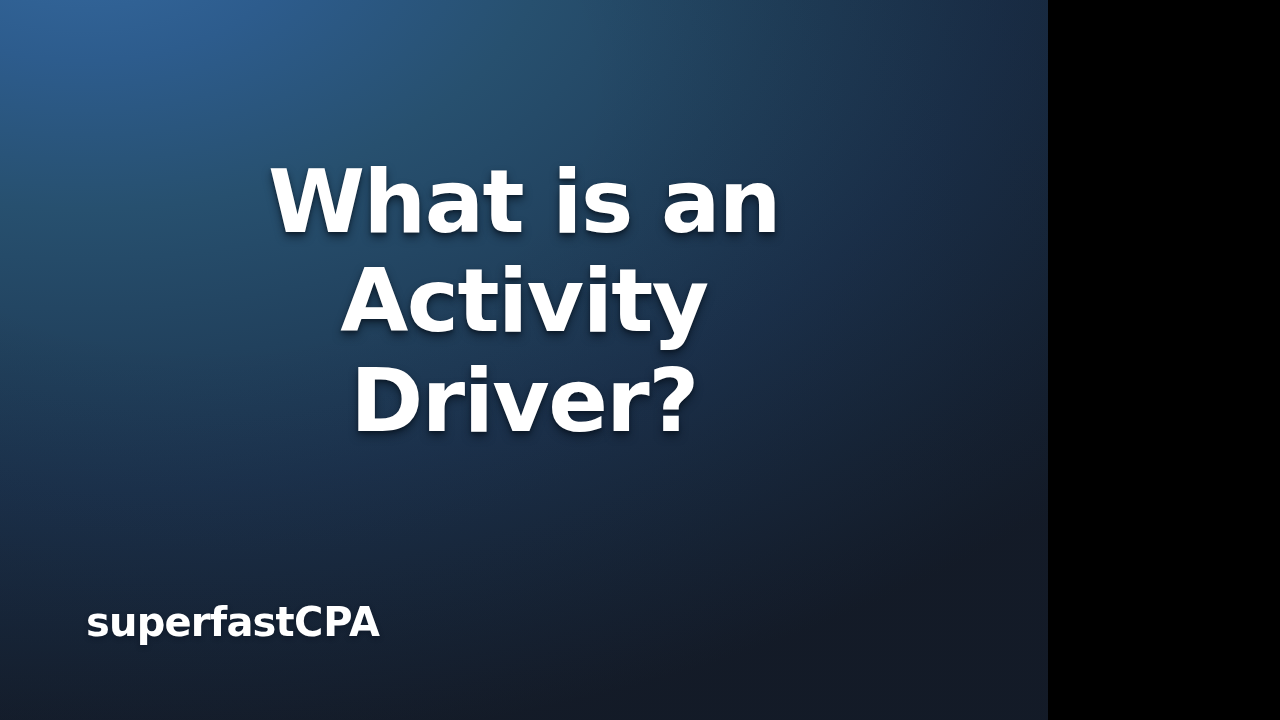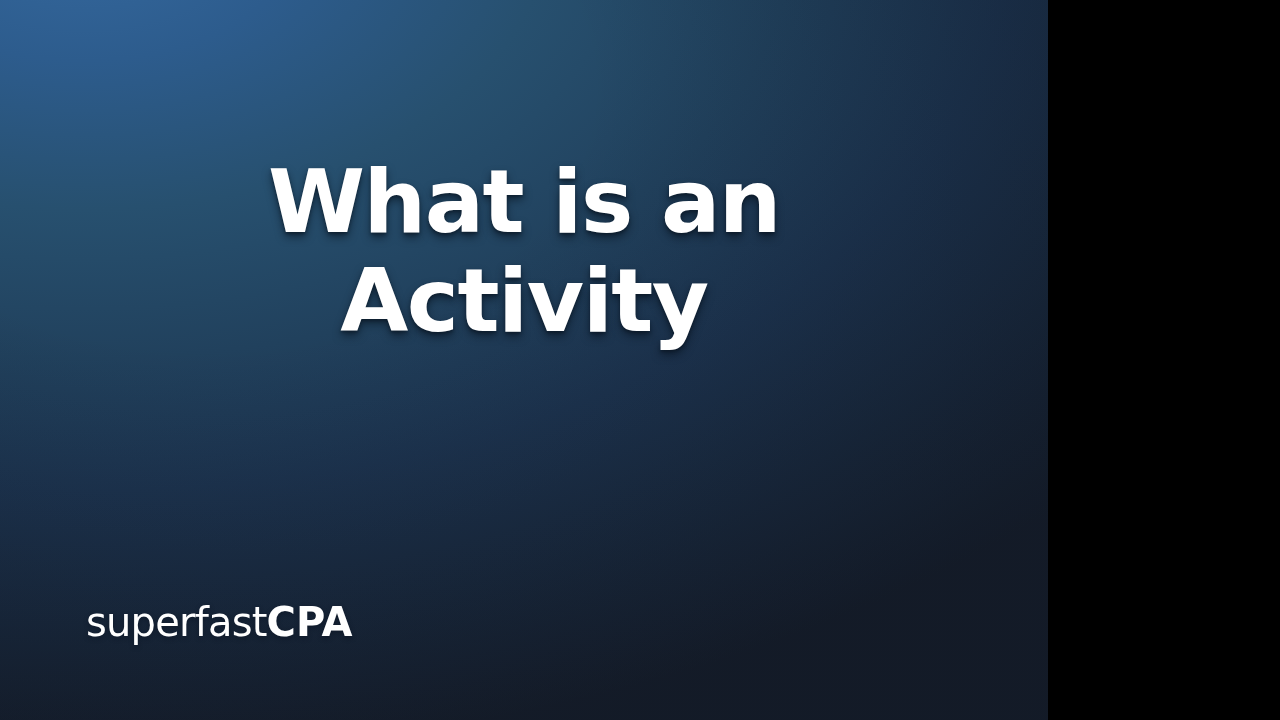--- a/index.html
+++ b/index.html
@@ -75,41 +75,42 @@
     left: 86px;
     bottom: 78px;
     font-family: "DejaVu Sans", "Liberation Sans", sans-serif;
     font-size: 40px;
     line-height: 1;
     color: #ffffff;
     white-space: nowrap;
     text-shadow: 0 2px 5px rgba(6,14,26,0.45);
   }
   .logo .lg-bold {
-    font-weight: 400;
+    font-weight: 700;
     letter-spacing: -0.8px;
   }
   .logo .lg-light {
     font-weight: 700;
     letter-spacing: 0px;
   }
 </style>
 </head>
 <body>
 
 <div id="canvas">
 
   <div id="texture"></div>
   <div id="vignette"></div>
 
   <div id="content">
 
     <div class="title-block">
       <h1 class="title" style="color: rgb(255, 255, 255);">
         <span>What is an Activity</span><br>
+        <span>Driver?</span>
       </h1>
     </div>
 
     <div class="logo" style="color: rgb(255, 255, 255);">
       <span class="lg-bold">superfast</span><span class="lg-light">CPA</span>
     </div>
 
   </div>
 </div>
 

